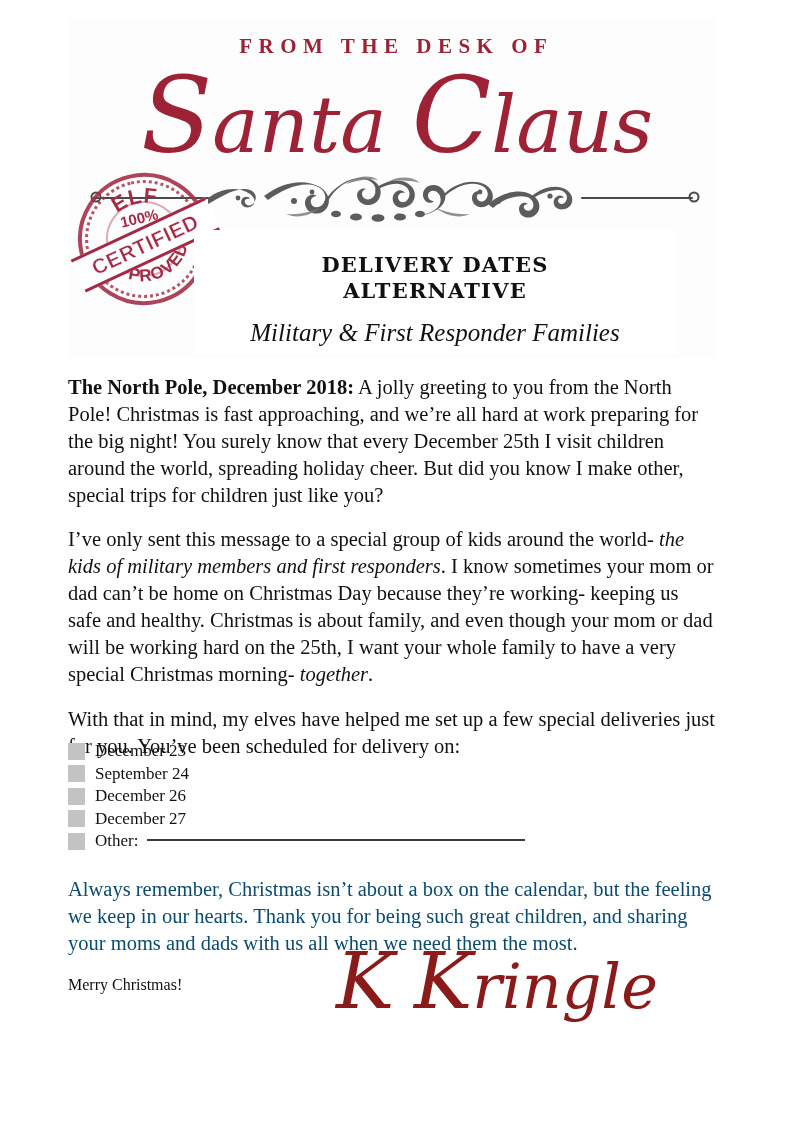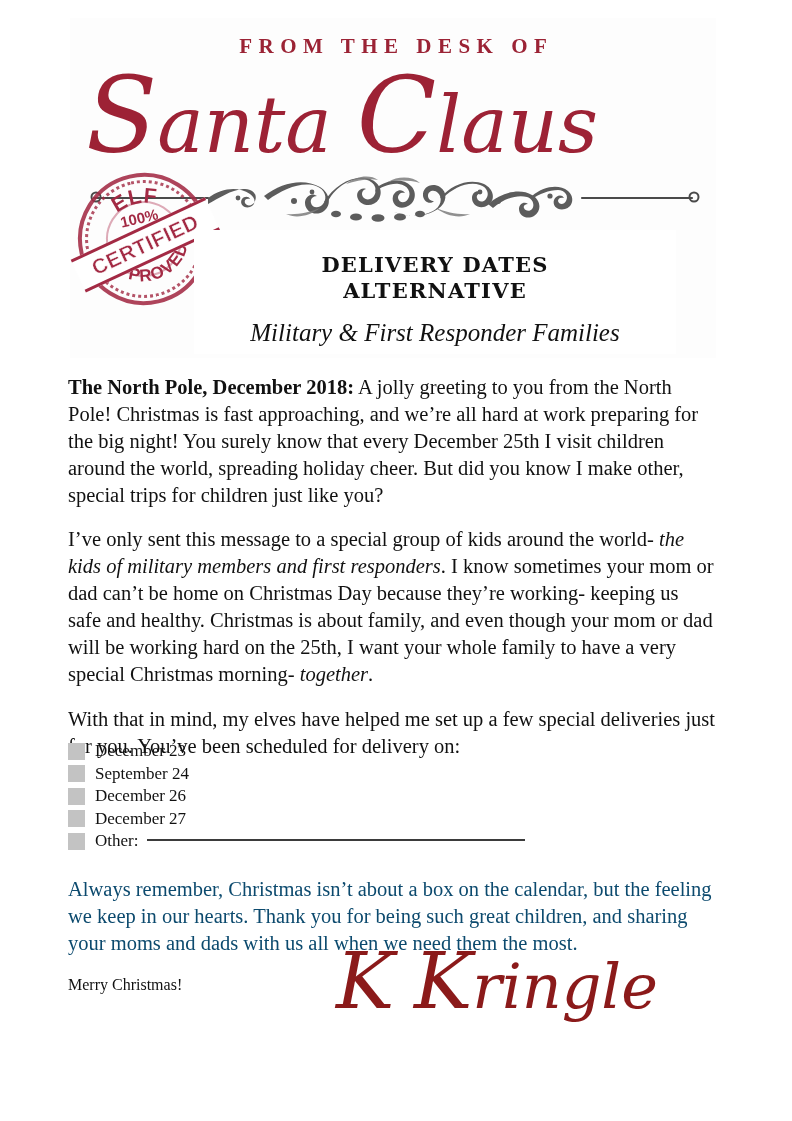--- a/index.html
+++ b/index.html
@@ -42,22 +42,23 @@
     font-weight: bold;
     font-size: 21px;
     letter-spacing: 6.5px;
     color: #9b2335;
     text-indent: 6.5px;
   }
 
   .santa-script {
     position: absolute;
     top: 46px;
-    left: 16px;
+    left: 4px;
     width: 100%;
+    text-align: center;
     font-family: "DejaVu Serif", "Liberation Serif", serif;
     font-style: italic;
     font-size: 78px;
     line-height: 1;
     color: #9d2235;
     white-space: nowrap;
   }
   .santa-script .cap { font-size: 104px; }
 
   

